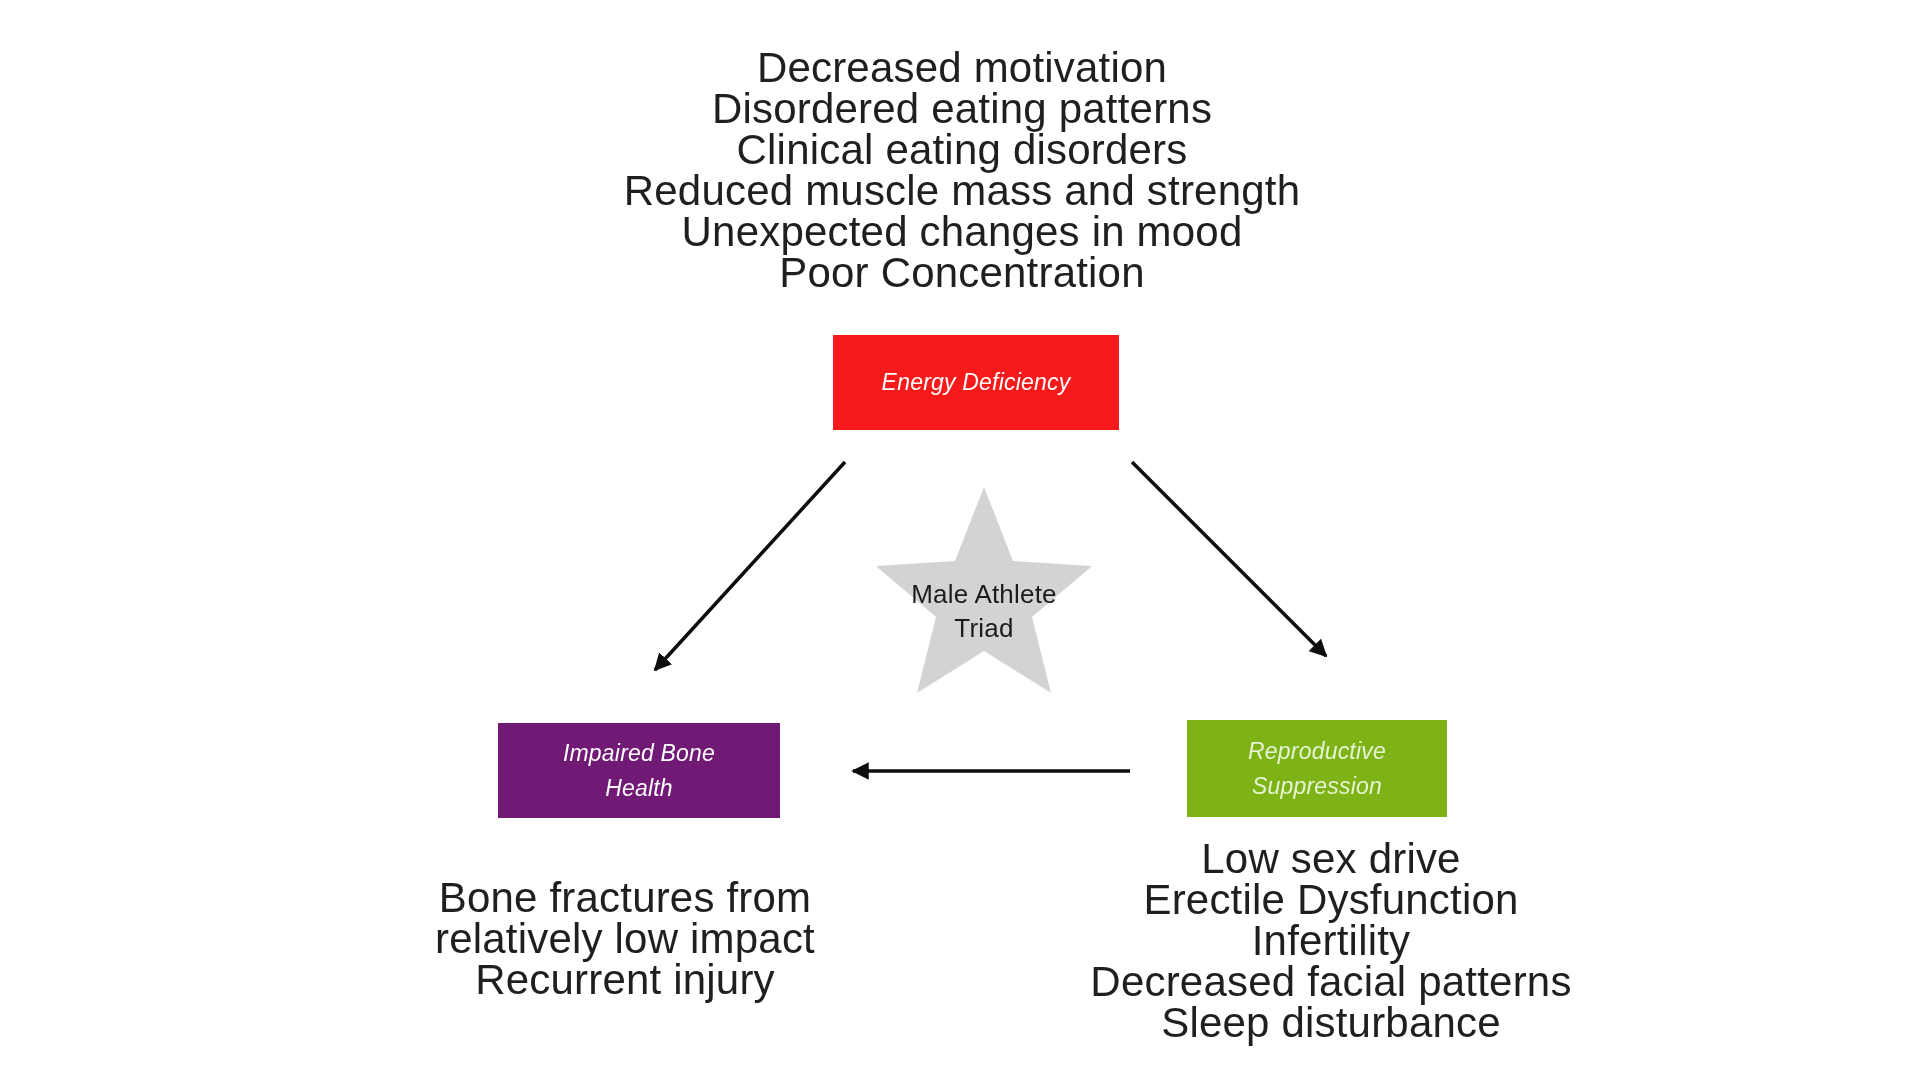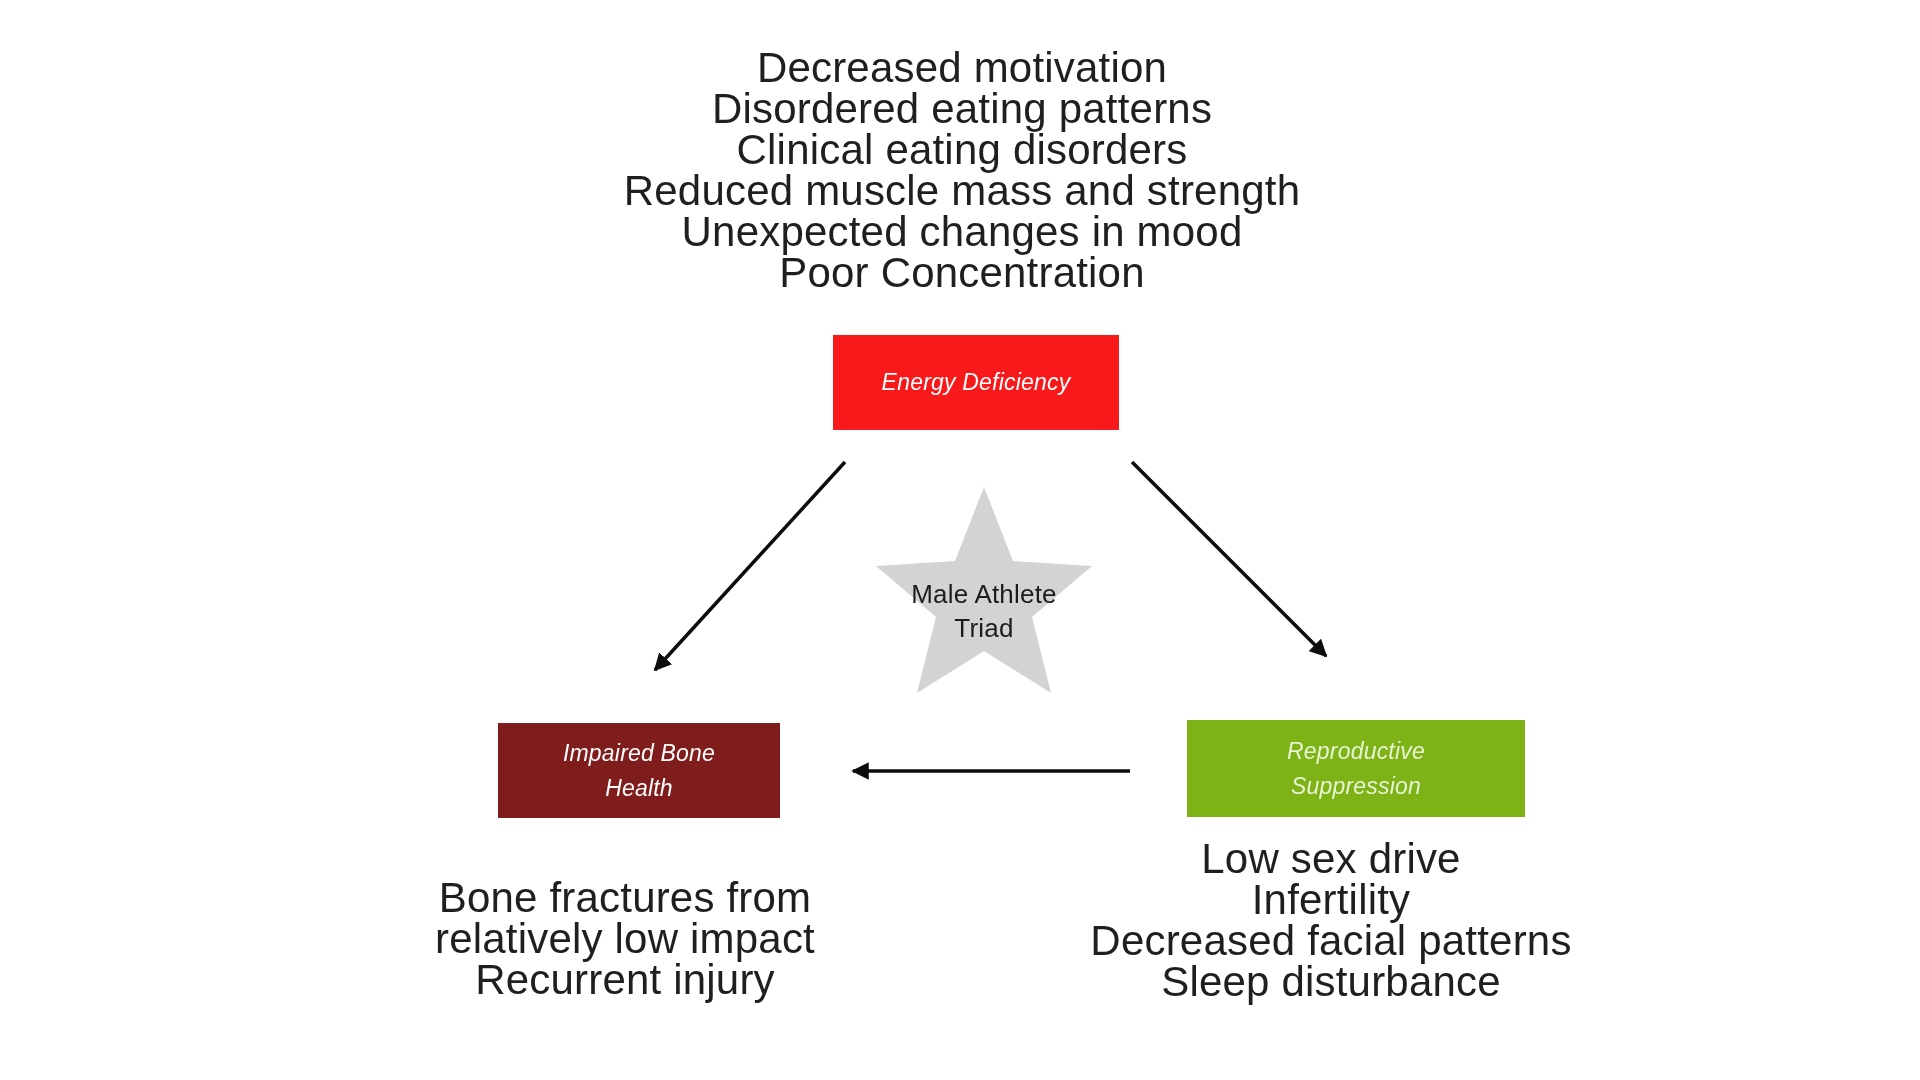--- a/index.html
+++ b/index.html
@@ -46,21 +46,21 @@
     justify-content: center;
     text-align: center;
     font-size: 23px;
     line-height: 35px;
     letter-spacing: 0.2px;
     color: #fdfdfd;
     font-style: italic;
   }
   .node-energy { left: 833px;  top: 335px; width: 286px; height: 95px; background: #f8191b; }
   .node-bone   { left: 498px;  top: 723px; width: 282px; height: 95px; background: #5a73e5; }
-  .node-repro  { left: 1187px; top: 720px; width: 338px; height: 97px; background: #7db317; color: #e7f3d2; }
+  .node-repro  { left: 1187px; top: 720px; width: 260px; height: 97px; background: #7db317; color: #e7f3d2; }
   .star-label {
     position: absolute;
     left: 834px;
     top: 577px;
     width: 300px;
     text-align: center;
     font-size: 26px;
     line-height: 34px;
     letter-spacing: 0.2px;
     color: #1c1c1c;
@@ -94,36 +94,37 @@
 
   <div class="node node-energy" style="background: rgb(248, 25, 27);">
     <span>Energy Deficiency</span>
   </div>
 
   <div class="star-label">
     <div>Male Athlete</div>
     <div>Triad</div>
   </div>
 
-  <div class="node node-bone" style="background: #7f1d1d; justify-content: center;">
+  <div class="node node-bone" style="background: #701a75; justify-content: center;">
     <span>Impaired Bone</span>
     <span>Health</span>
   </div>
 
   <div class="node node-repro" style="background: rgb(125, 179, 23);">
     <span>Reproductive</span>
     <span>Suppression</span>
   </div>
 
   <div class="symptom-list list-left">
     <div>Bone fractures from</div>
     <div>relatively low impact</div>
     <div>Recurrent injury</div>
   </div>
 
   <div class="symptom-list list-right">
     <div>Low sex drive</div>
+    <div>Erectile Dysfunction</div>
     <div>Infertility</div>
     <div>Decreased facial patterns</div>
     <div>Sleep disturbance</div>
   </div>
 
 </div>
 
 </body></html>

